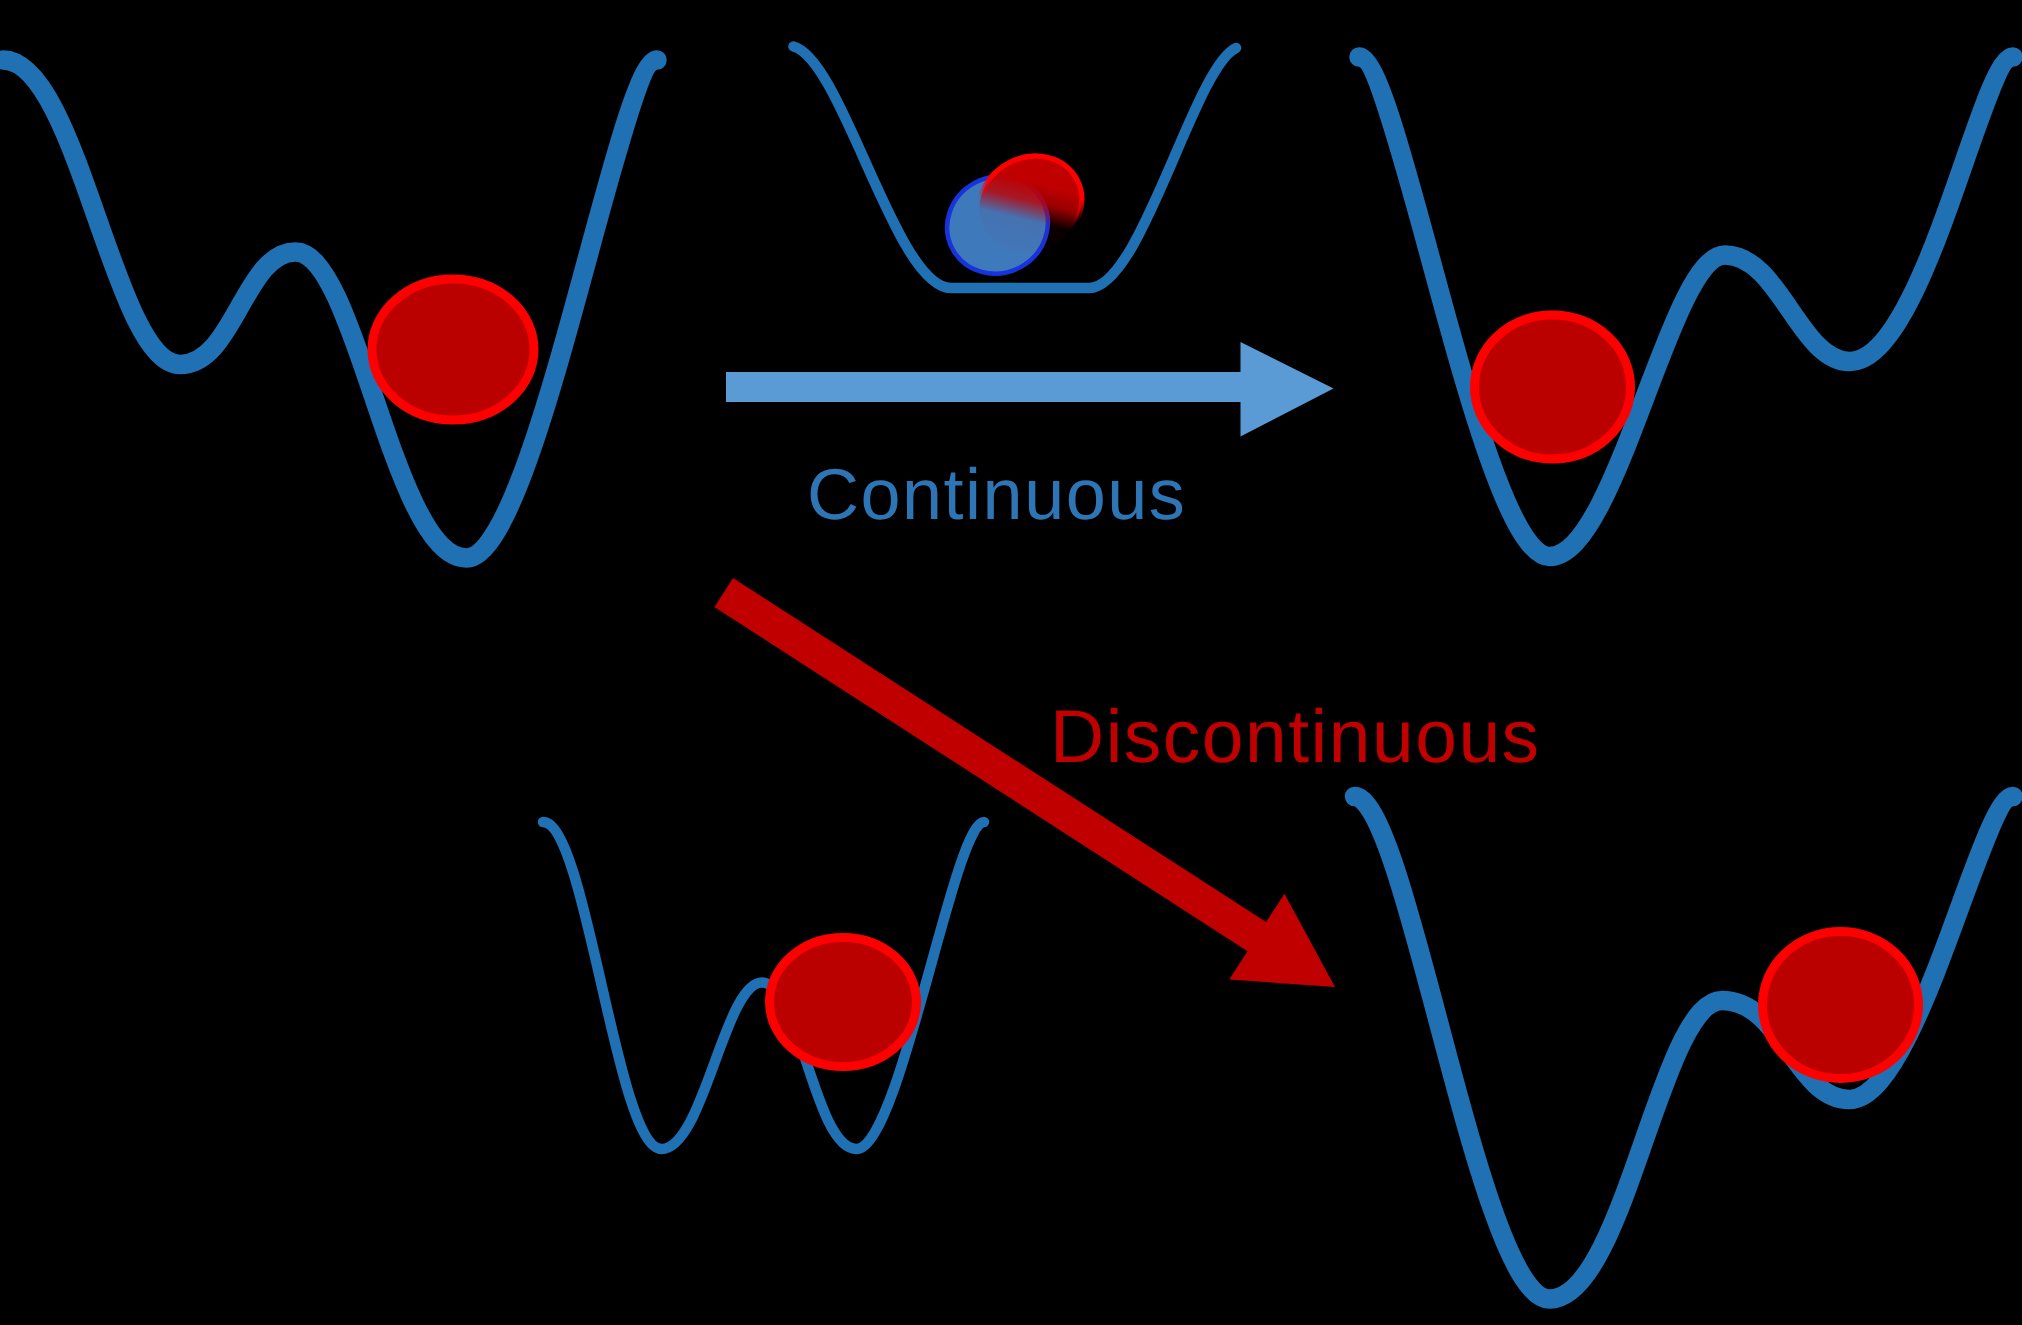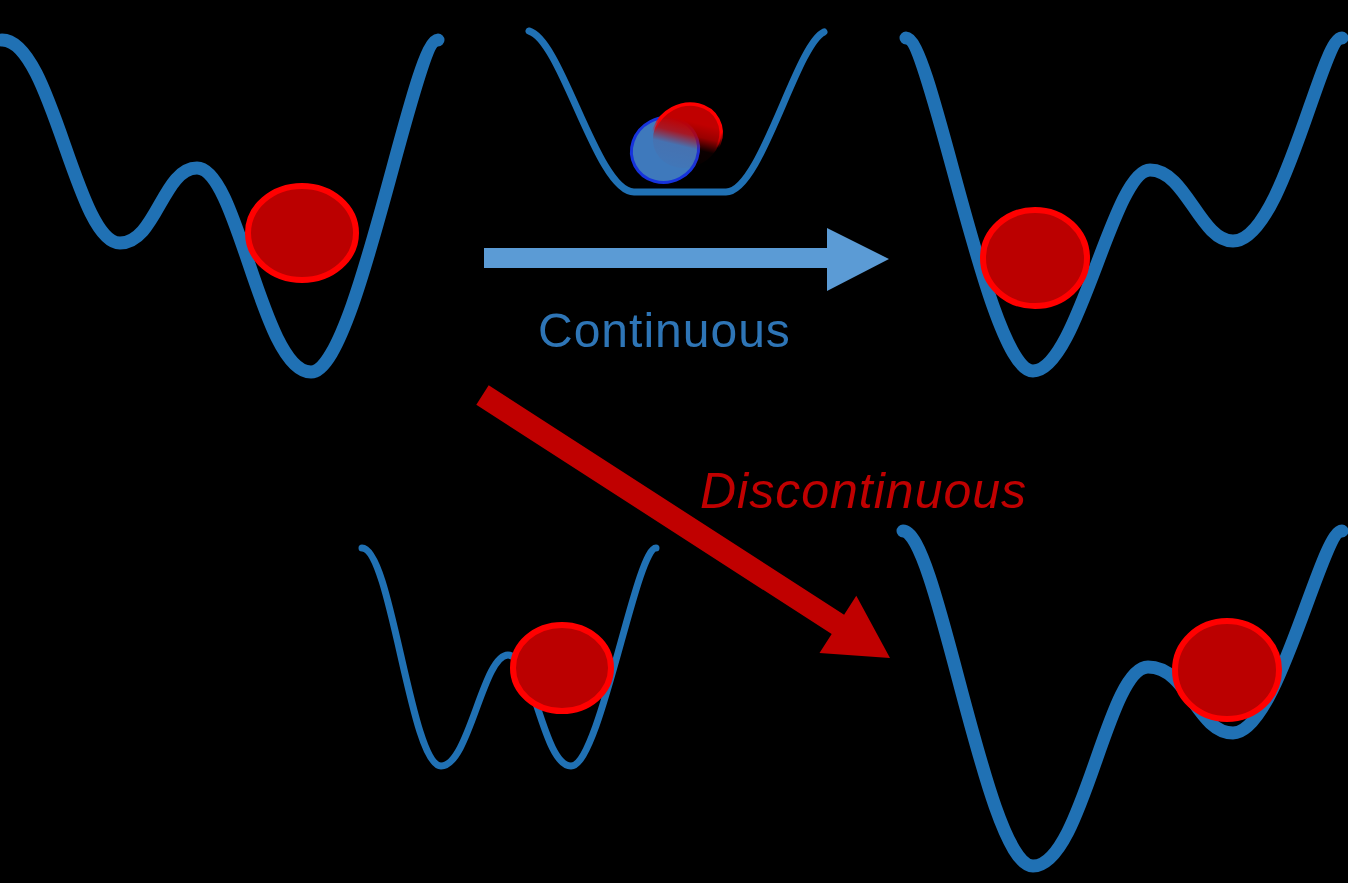--- a/index.html
+++ b/index.html
@@ -67,14 +67,14 @@
       <ellipse cx="302" cy="233" rx="54" ry="47" fill="#BB0000" stroke="#FF0000" stroke-width="6"></ellipse>
       <ellipse cx="1035" cy="258" rx="52" ry="48" fill="#BB0000" stroke="#FF0000" stroke-width="6"></ellipse>
       <ellipse cx="562" cy="668" rx="49" ry="43" fill="#BB0000" stroke="#FF0000" stroke-width="6"></ellipse>
       <ellipse cx="1227" cy="670" rx="52" ry="49" fill="#BB0000" stroke="#FF0000" stroke-width="6"></ellipse>
       <ellipse cx="665" cy="150" rx="34" ry="32" fill="#3E79BC" stroke="#1633DC" stroke-width="3" transform="rotate(-28 665 150)"></ellipse>
       <ellipse cx="687" cy="136" rx="35" ry="31" fill="url(#mixFill)" stroke="url(#mixRim)" stroke-width="3.5" transform="rotate(-28 687 136)"></ellipse>
       <polygon points="484,248 827,248 827,228 889,259 827,291 827,268 484,268" fill="#5B9BD5"></polygon>
       <polygon points="488.7,385.3 844.1,614.7 856.3,595.8 890,658 819.5,653 831.7,634.1 476.3,404.7" fill="#C00000"></polygon>
     </svg>
   <div class="label label-continuous" style="color: rgb(46, 117, 182);">Continuous</div>
-  <div class="label label-discontinuous" style="color: rgb(192, 0, 0); font-style: italic;">Discontinuous</div>
+  <div class="label label-discontinuous" style="color: rgb(192, 0, 0);">Discontinuous</div>
 </div>
 
 </body></html>

